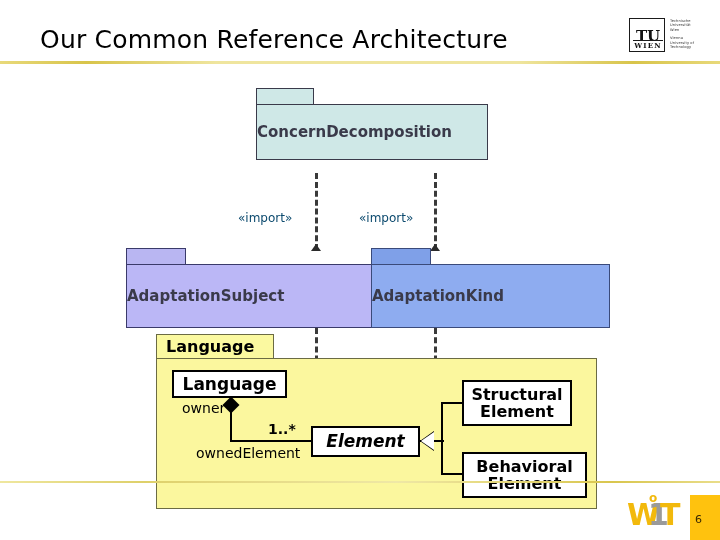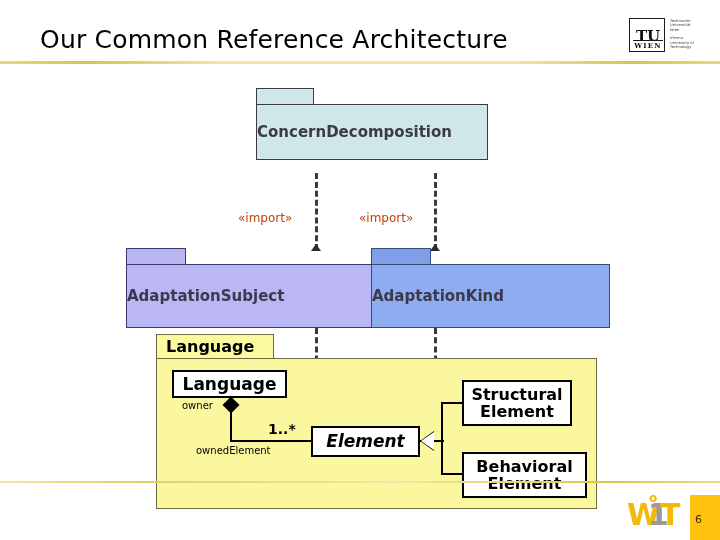--- a/index.html
+++ b/index.html
@@ -114,21 +114,21 @@
   #imp2-top{left:434px;top:173px;height:77px;}
   #imp2-bot{left:434px;top:328px;height:52px;}
   .arrowhead{
     position:absolute;width:0;height:0;
     border-left:5px solid transparent;border-right:5px solid transparent;
     border-bottom:7px solid #2b2b2b;
   }
   #arr1{left:311px;top:244px;}
   #arr2{left:430px;top:244px;}
   .imp-label{
-    position:absolute;font-size:12px;color:#c2410c;
+    position:absolute;font-size:12px;color:#0c4a6e;
     font-family:"DejaVu Sans","Liberation Sans",sans-serif;white-space:nowrap;
   }
   #imp-label-1{left:238px;top:211px;}
   #imp-label-2{left:359px;top:211px;}
 
   
   .cls{
     position:absolute;background:#fff;border:2px solid #000;box-sizing:border-box;
     display:flex;align-items:center;justify-content:center;text-align:center;
     font-size:16px;font-weight:700;color:#000;line-height:17px;
@@ -141,21 +141,21 @@
 
   
   .assoc{position:absolute;background:#000;}
   #assoc-v{left:230px;top:405px;width:2px;height:37px;}
   #assoc-h{left:230px;top:440px;width:83px;height:2px;}
   .diamond{
     position:absolute;left:225px;top:399px;width:12px;height:12px;background:#000;
     transform:rotate(45deg);
   }
   .role{
-    position:absolute;font-size:10px;color:#000;white-space:nowrap;
+    position:absolute;font-size:14px;color:#000;white-space:nowrap;
     font-family:"DejaVu Sans","Liberation Sans",sans-serif;
   }
   #role-owner{left:182px;top:400px;}
   #role-owned{left:196px;top:445px;}
   #mult-1star{left:268px;top:421px;font-size:14px;font-weight:700;}
 
   
   #gen-h{left:420px;top:440px;width:24px;height:2px;background:#000;}
   #gen-v{left:441px;top:402px;width:2px;height:73px;background:#000;}
   #gen-top{left:441px;top:402px;width:22px;height:2px;background:#000;}

